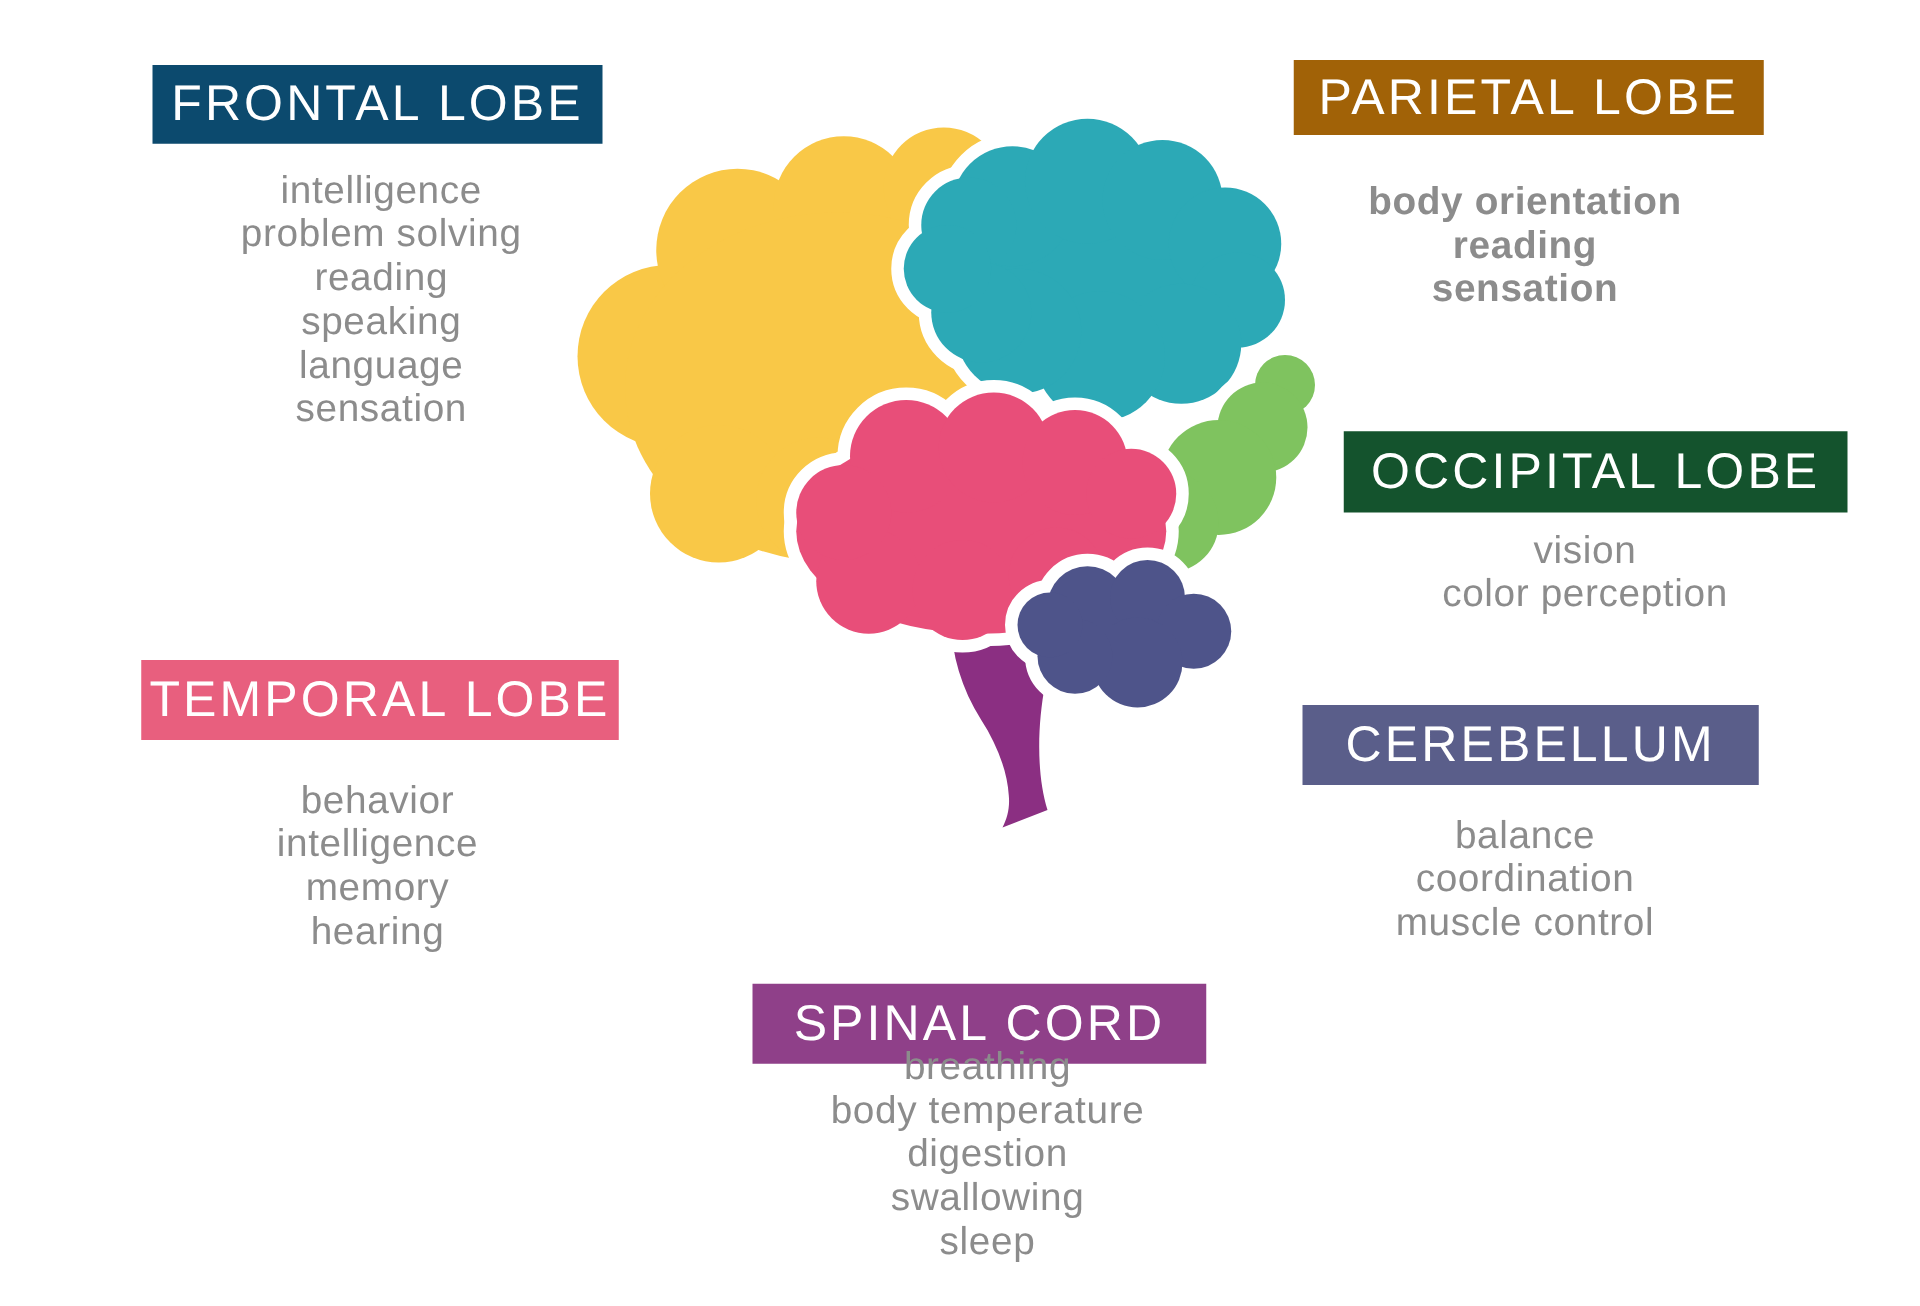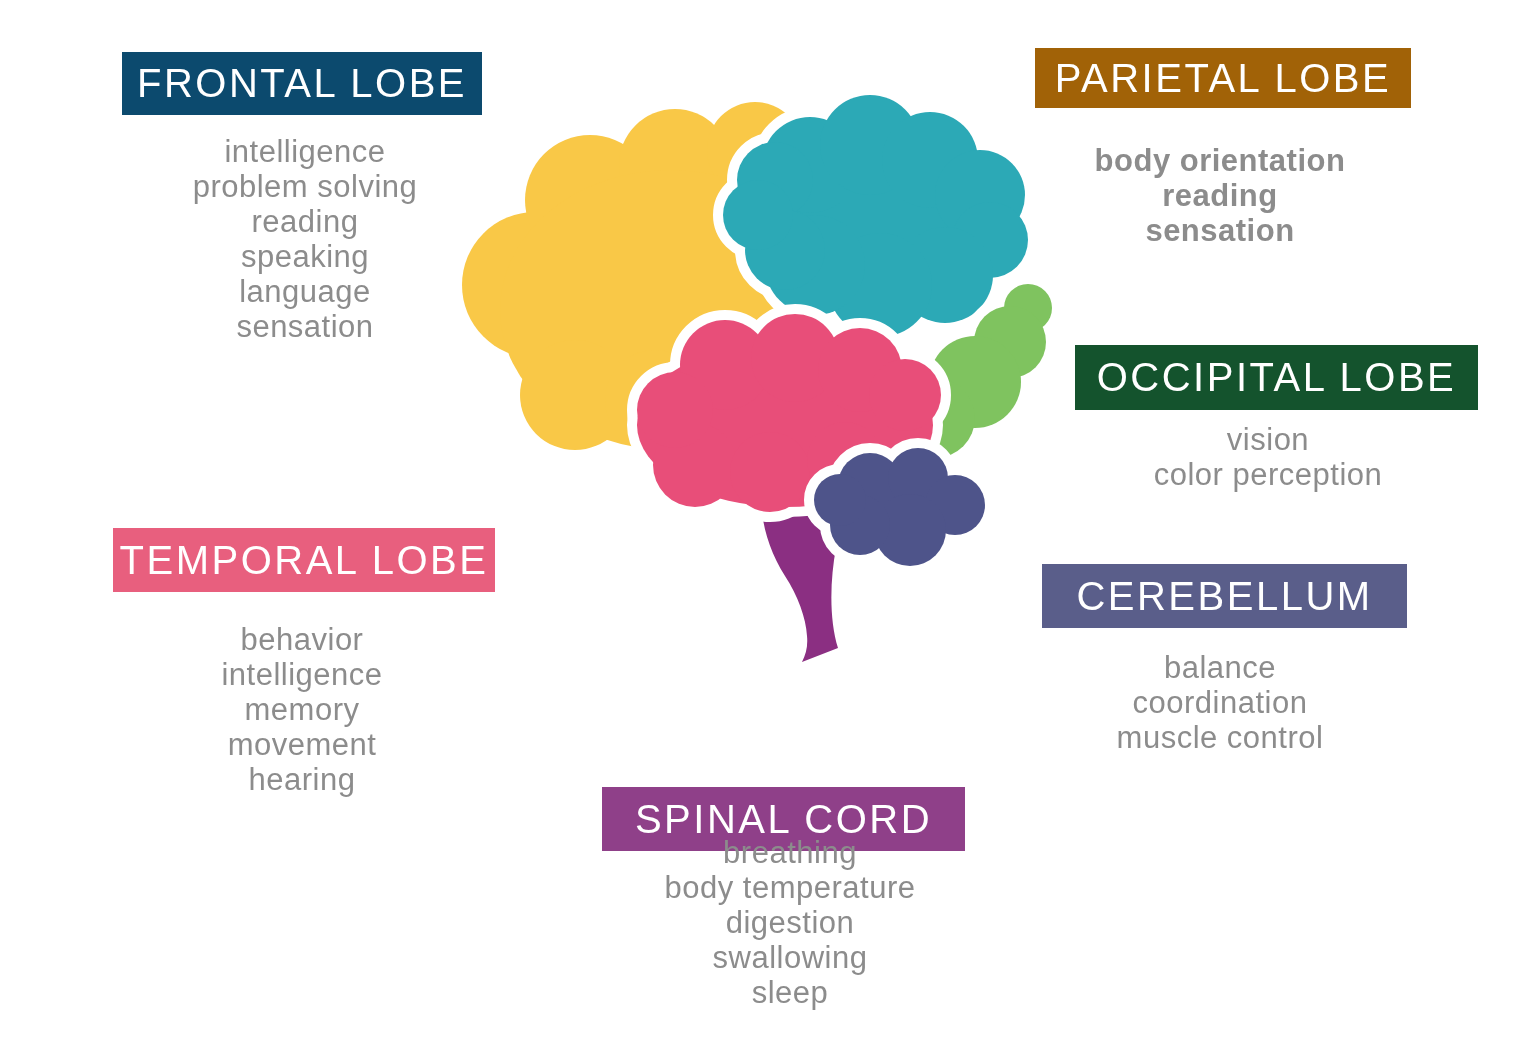--- a/index.html
+++ b/index.html
@@ -174,21 +174,20 @@
       <li>color perception</li>
     </ul>
   </section>
 
   <section>
     <div class="label-box box-temporal" style="background-color: rgb(232, 95, 126);">TEMPORAL LOBE</div>
     <ul class="functions list-temporal">
       <li>behavior</li>
       <li>intelligence</li>
       <li>memory</li>
-      <li>movement</li>
       <li>hearing</li>
     </ul>
   </section>
 
   <section>
     <div class="label-box box-cerebellum" style="background-color: rgb(90, 94, 138);">CEREBELLUM</div>
     <ul class="functions list-cerebellum">
       <li>balance</li>
       <li>coordination</li>
       <li>muscle control</li>

